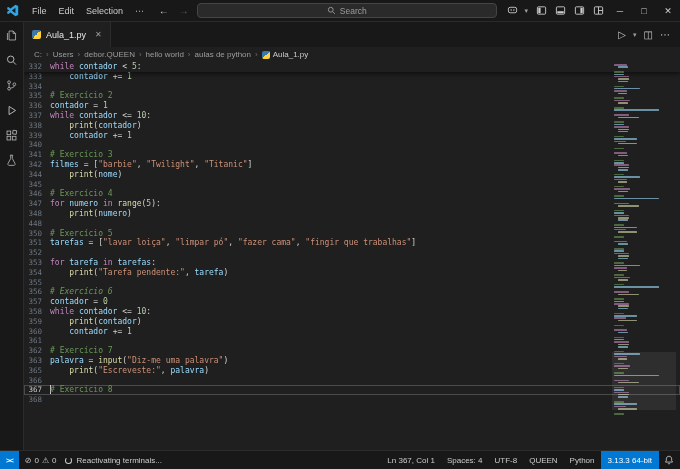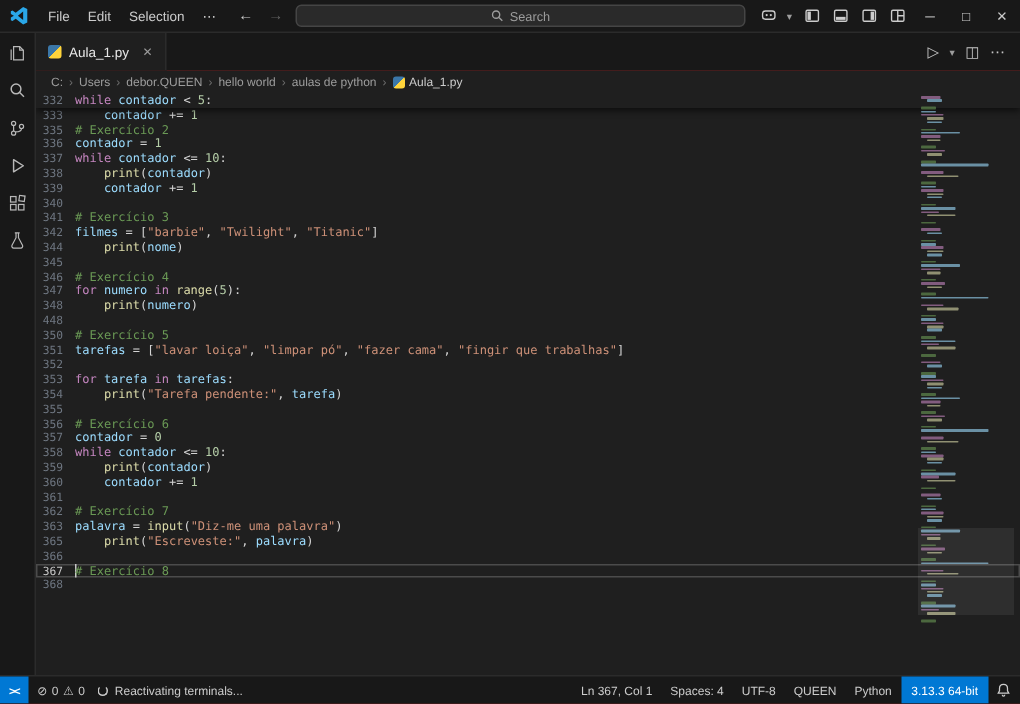--- a/index.html
+++ b/index.html
@@ -1,18 +1,18 @@
 <!DOCTYPE html>
 <html><head>
 <meta charset="utf-8">
 <style>
   * { margin:0; padding:0; box-sizing:border-box; }
   html,body { width:680px; height:469px; overflow:hidden; background:#1f1f1f;
               font-family:"Liberation Sans", sans-serif; }
-  .window { width:680px; height:469px; display:flex; flex-direction:column; background:#b91c1c; color:#cccccc; }
+  .window { width:680px; height:469px; display:flex; flex-direction:column; background:#ec4899; color:#cccccc; }
 
   
   .titlebar { height:22px; flex:0 0 22px; background:#181818; border-bottom:1px solid #2b2b2b;
               display:flex; align-items:center; font-size:9px; }
   .logo { margin:0 7px 0 6px; display:flex; }
   .menubar { display:flex; }
   .menu-item { padding:0 6px; color:#cccccc; cursor:default; }
   .tb-center { flex:1; display:flex; align-items:center; justify-content:center; gap:6px; }
   .nav-arrow { font-size:10px; color:#cccccc; padding:0 2px; }
   .nav-arrow.dim { color:#5f5f5f; }
@@ -229,20 +229,24 @@
         <div>
             <div class="code-line sticky">
               <span class="line-number">332</span>
               <span class="line-content"><span style="color: rgb(197, 134, 192);">while </span><span style="color: rgb(156, 220, 254);">contador </span><span style="color: rgb(212, 212, 212);">&lt; </span><span style="color: rgb(181, 206, 168);">5</span><span style="color: rgb(212, 212, 212);">:</span></span>
             </div>
             <div class="code-line">
               <span class="line-number">333</span>
               <span class="line-content"><span style="color: rgb(156, 220, 254);">    contador </span><span style="color: rgb(212, 212, 212);">+= </span><span style="color: rgb(181, 206, 168);">1</span></span>
             </div>
             <div class="code-line">
+              <span class="line-number">334</span>
+              <span class="line-content"></span>
+            </div>
+            <div class="code-line">
               <span class="line-number">335</span>
               <span class="line-content"><span style="color: rgb(106, 153, 85);"># Exercício 2</span></span>
             </div>
             <div class="code-line">
               <span class="line-number">336</span>
               <span class="line-content"><span style="color: rgb(156, 220, 254);">contador </span><span style="color: rgb(212, 212, 212);">= </span><span style="color: rgb(181, 206, 168);">1</span></span>
             </div>
             <div class="code-line">
               <span class="line-number">337</span>
               <span class="line-content"><span style="color: rgb(197, 134, 192);">while </span><span style="color: rgb(156, 220, 254);">contador </span><span style="color: rgb(212, 212, 212);">&lt;= </span><span style="color: rgb(181, 206, 168);">10</span><span style="color: rgb(212, 212, 212);">:</span></span>
@@ -310,21 +314,21 @@
             <div class="code-line">
               <span class="line-number">354</span>
               <span class="line-content"><span style="color: rgb(220, 220, 170);">    print</span><span style="color: rgb(212, 212, 212);">(</span><span style="color: rgb(206, 145, 120);">"Tarefa pendente:"</span><span style="color: rgb(212, 212, 212);">, </span><span style="color: rgb(156, 220, 254);">tarefa</span><span style="color: rgb(212, 212, 212);">)</span></span>
             </div>
             <div class="code-line">
               <span class="line-number">355</span>
               <span class="line-content"></span>
             </div>
             <div class="code-line">
               <span class="line-number">356</span>
-              <span class="line-content"><span style="color: rgb(106, 153, 85);"># Exercício 6</span></span>
+              <span class="line-content"><span style="color: rgb(106, 153, 85); font-style: italic;"># Exercício 6</span></span>
             </div>
             <div class="code-line">
               <span class="line-number">357</span>
               <span class="line-content"><span style="color: rgb(156, 220, 254);">contador </span><span style="color: rgb(212, 212, 212);">= </span><span style="color: rgb(181, 206, 168);">0</span></span>
             </div>
             <div class="code-line">
               <span class="line-number">358</span>
               <span class="line-content"><span style="color: rgb(197, 134, 192);">while </span><span style="color: rgb(156, 220, 254);">contador </span><span style="color: rgb(212, 212, 212);">&lt;= </span><span style="color: rgb(181, 206, 168);">10</span><span style="color: rgb(212, 212, 212);">:</span></span>
             </div>
             <div class="code-line">

